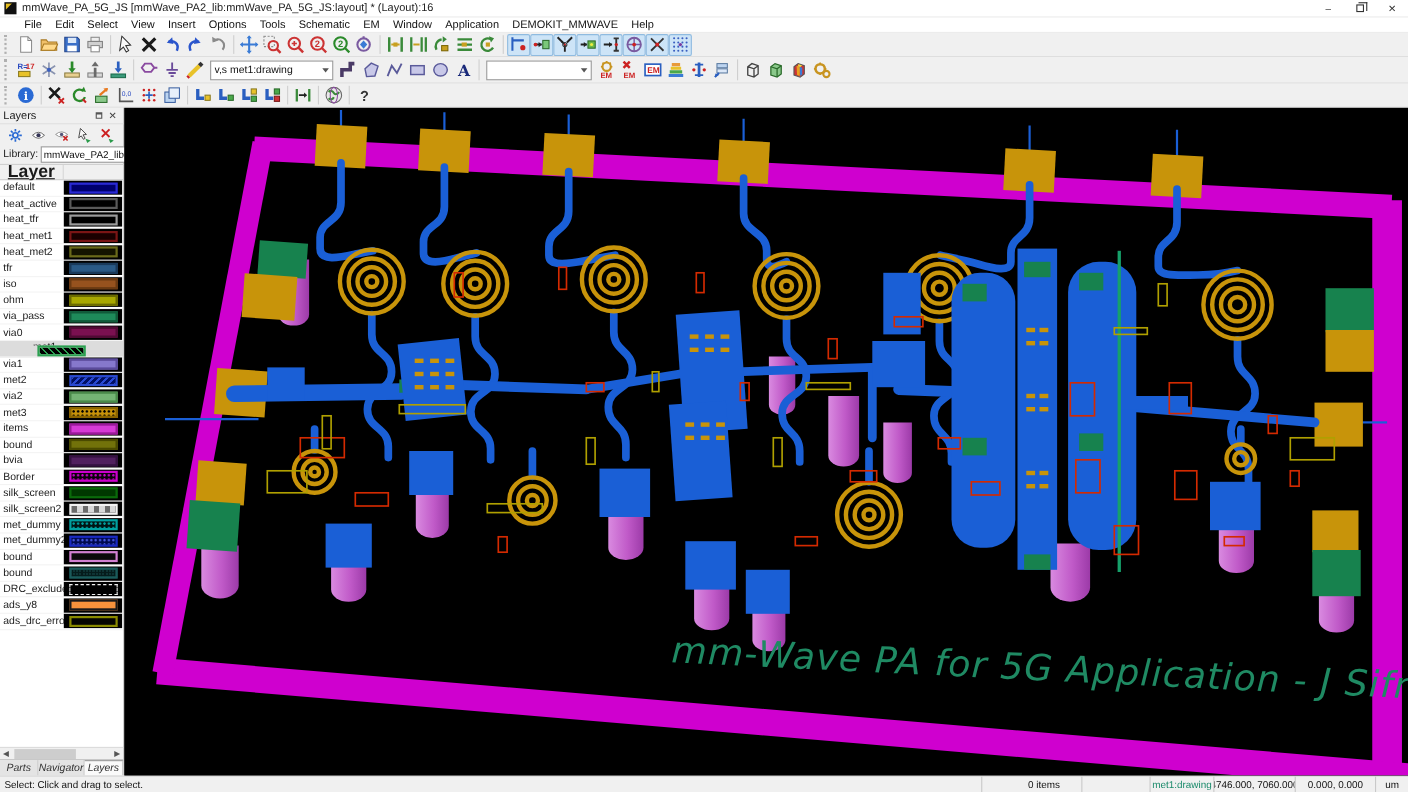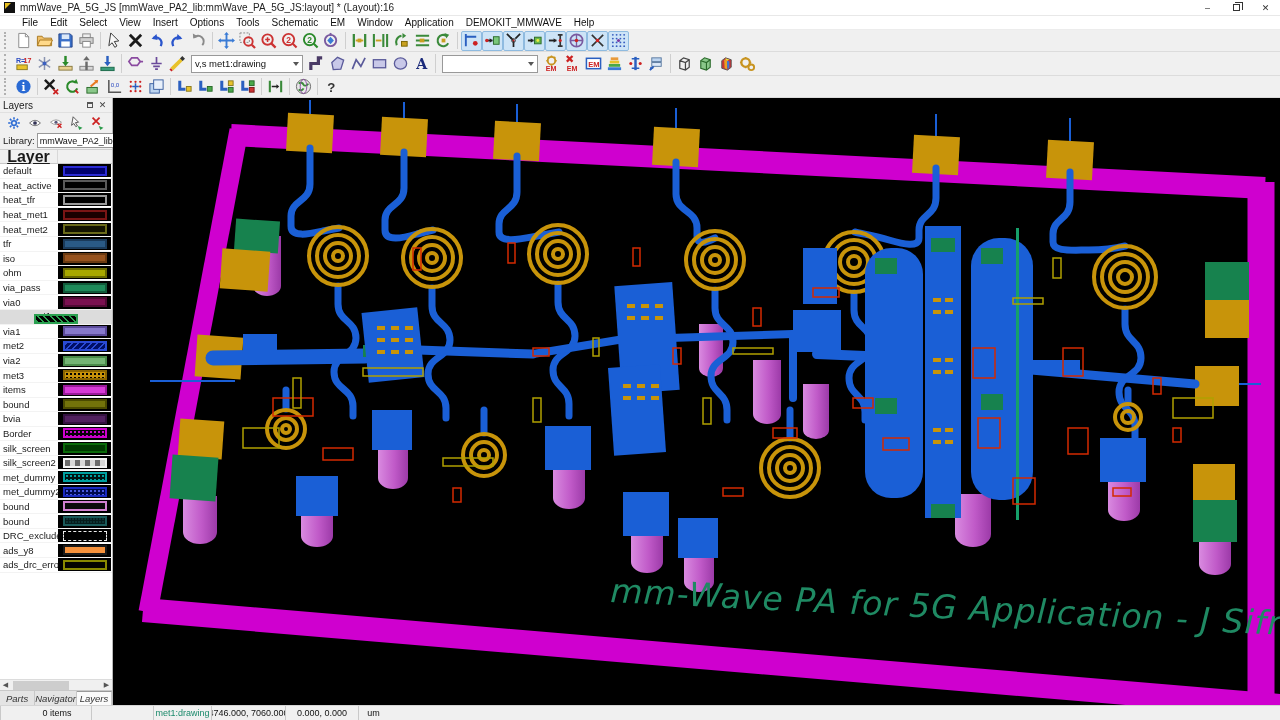--- a/index.html
+++ b/index.html
@@ -1101,20 +1101,21 @@
             <rect x="330" y="360" width="50" height="8"></rect>
           <rect x="130" y="330" width="36" height="20"></rect>
         </g>
 
         <text x="497" y="504" transform="rotate(2.8 497 504)" font-size="33" font-style="italic" fill="#1f8a63" font-family="DejaVu Sans, sans-serif" letter-spacing="1">mm-Wave PA for 5G Application - J Sifri</text>
       </svg>
     </div>
   </div>
 
   <div class="statusbar" id="statusbar">
+    <div class="smsg">Select: Click and drag to select.</div>
   <div class="scell" style="width: 91px; color: rgb(17, 17, 17); padding-left: 25px;">0 items</div>
       <div class="scell" style="width: 62px; color: rgb(17, 17, 17);"></div>
       <div class="scell" style="width: 58px; color: rgb(27, 138, 107);">met1:drawing</div>
       <div class="scell" style="width: 74px; color: rgb(17, 17, 17);">4746.000, 7060.000</div>
       <div class="scell" style="width: 73px; color: rgb(17, 17, 17); text-align: center;">0.000, 0.000</div>
       <div class="scell" style="width: 30px; color: rgb(17, 17, 17);">um</div>
     </div>
 </div>
 
 </body></html>

